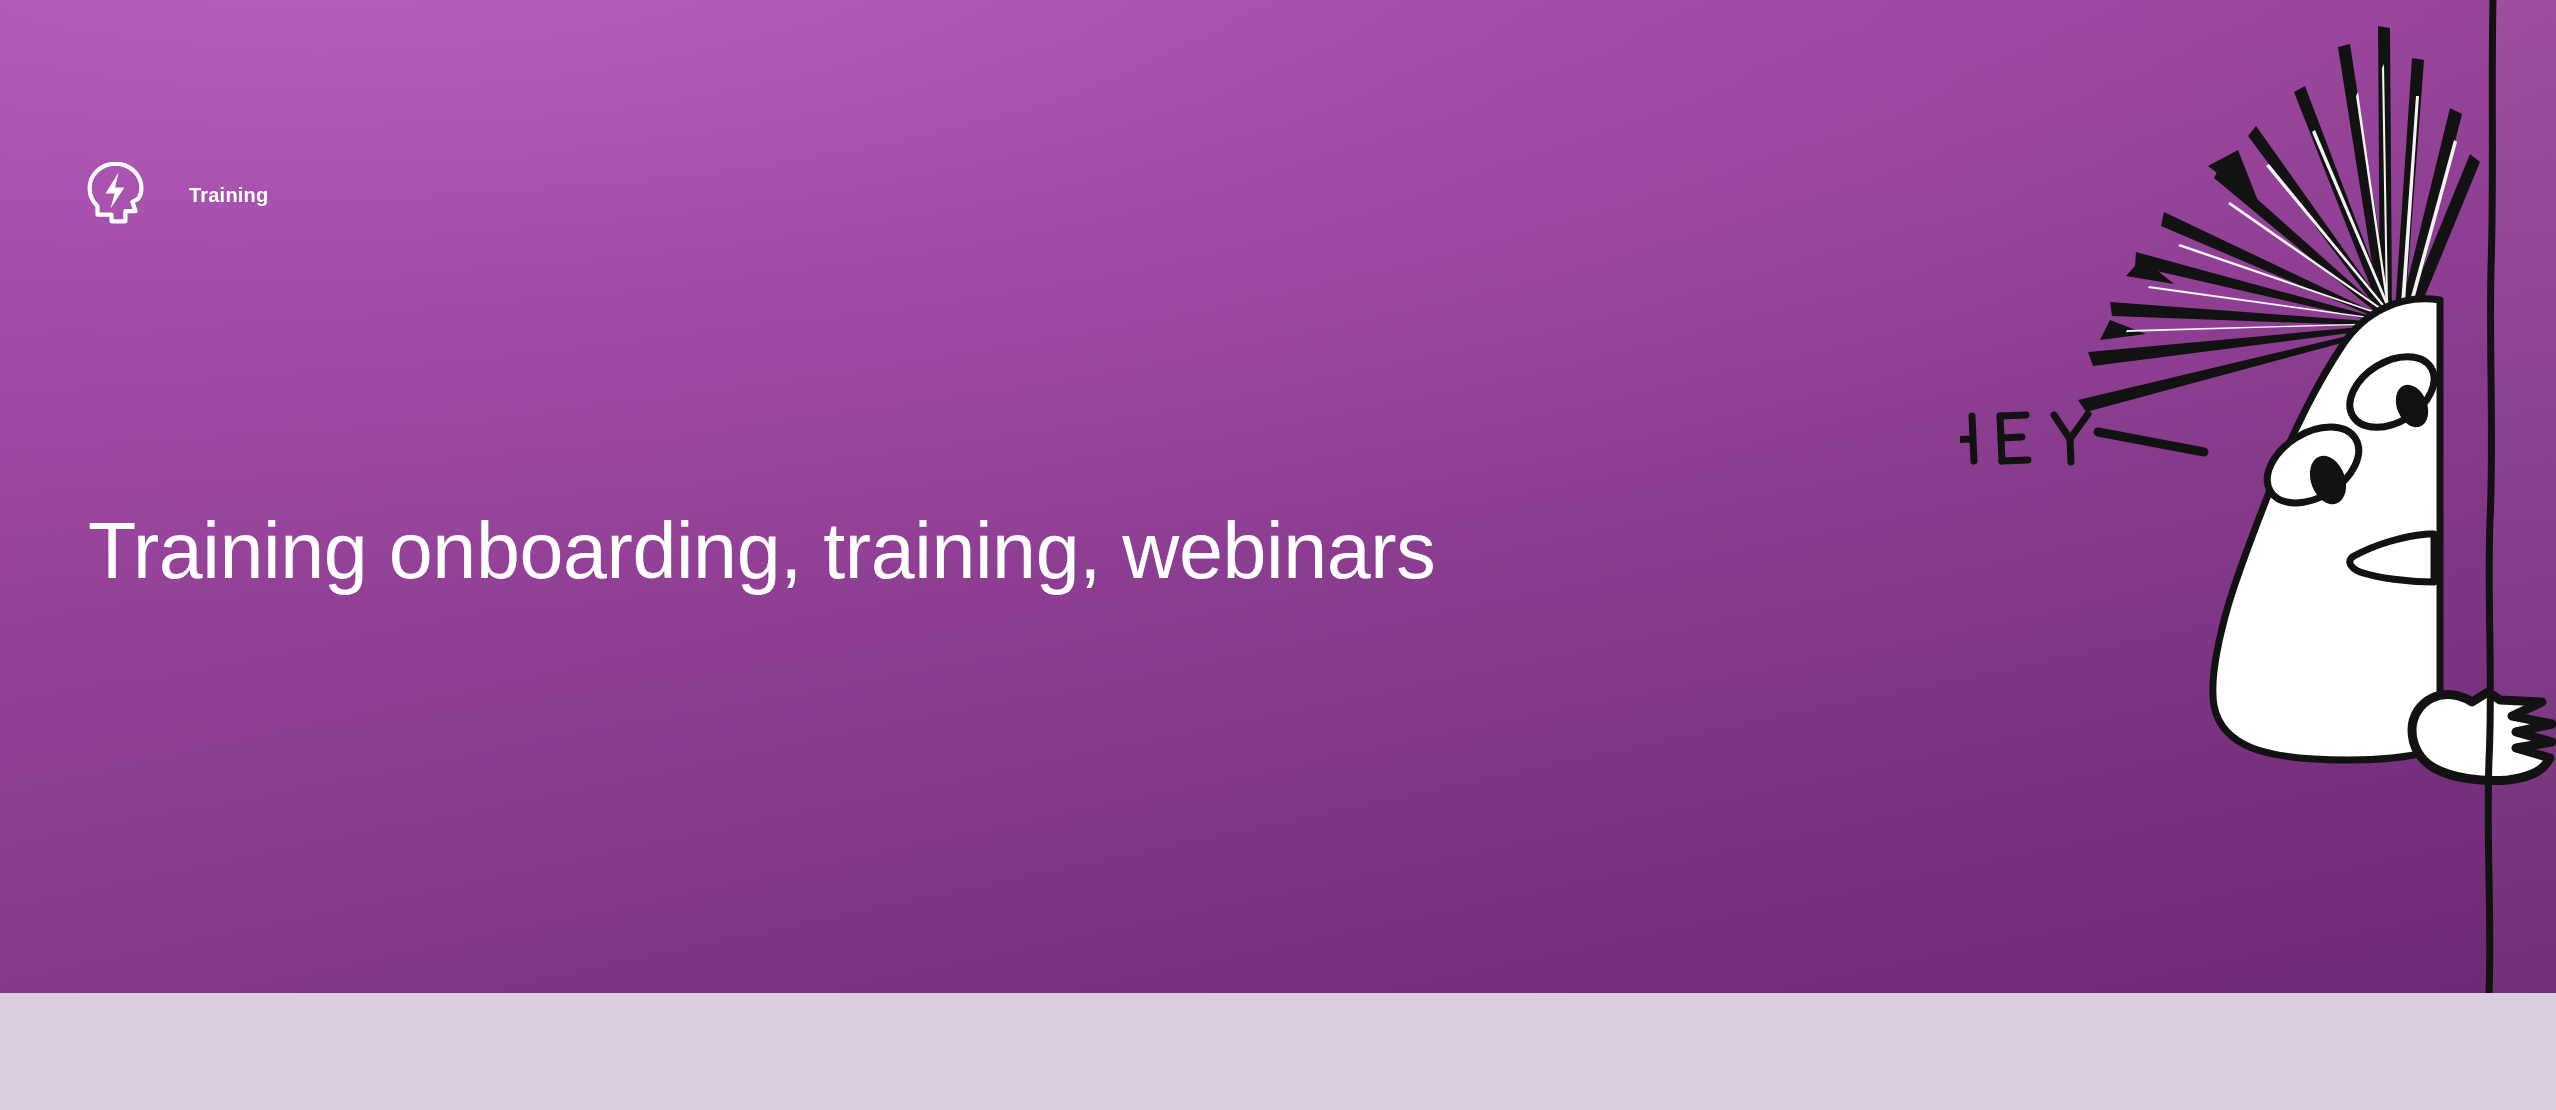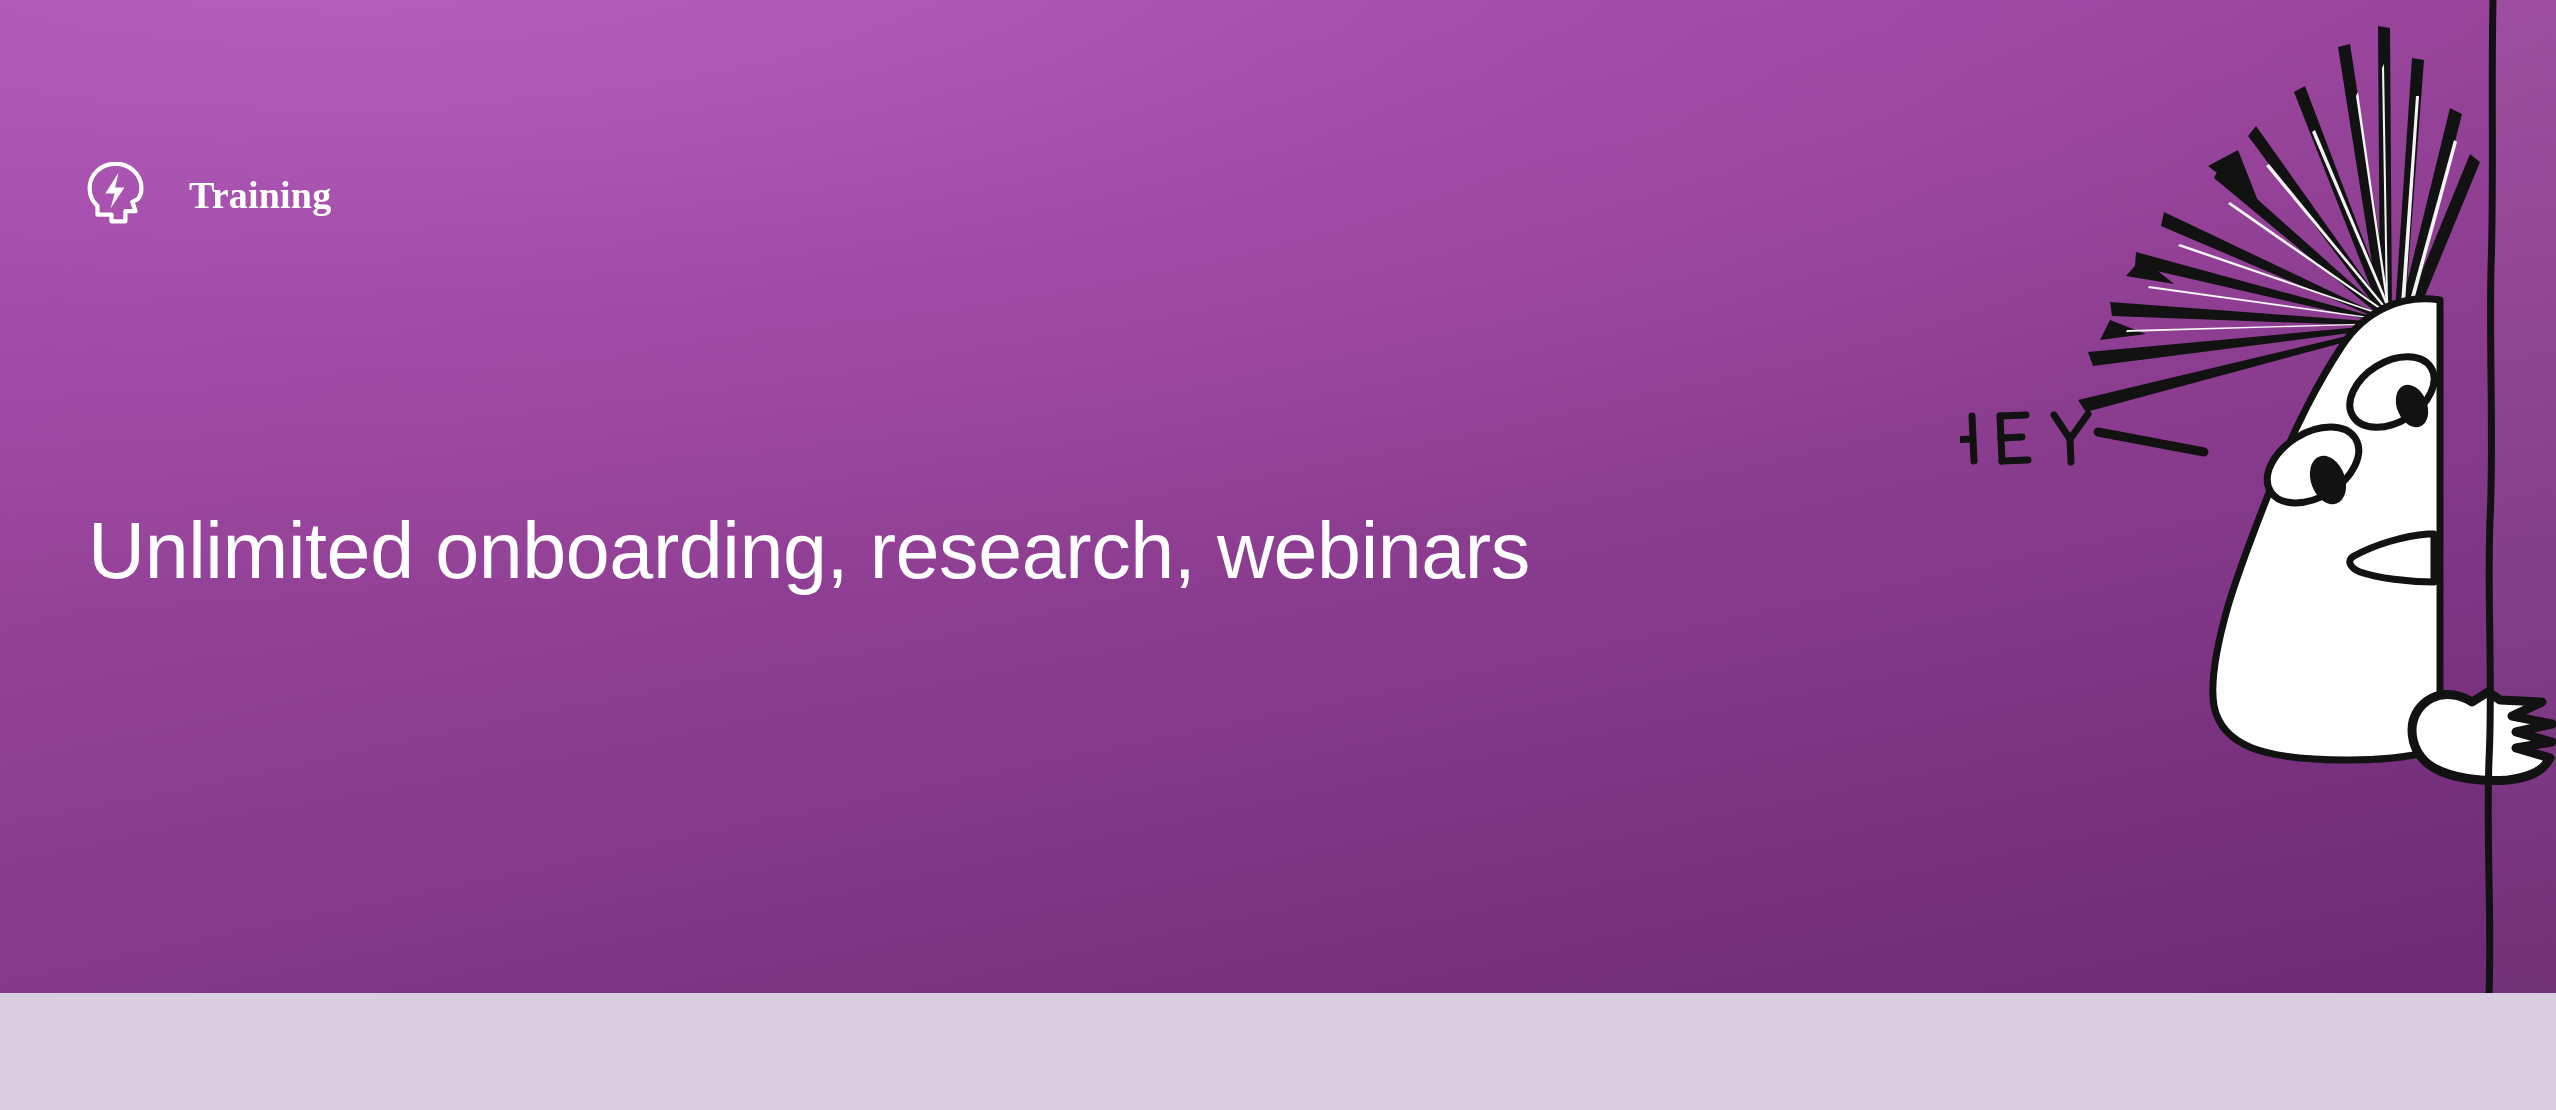--- a/index.html
+++ b/index.html
@@ -61,26 +61,25 @@
     position:absolute;
     left:85px; top:160px;
     display:flex;
     align-items:center;
     gap:42px;
     height:70px;
   }
   .eyebrow-icon { width:62px; height:68px; display:block; flex:none; }
   .eyebrow-label {
     color:#ffffff;
-    font-size:38px;
+    font-size:20px;
     font-weight:bold;
     letter-spacing:0.2px;
     line-height:1;
     white-space:nowrap;
-    font-family:Liberation Serif, serif;
   }
 
   
   .headline {
     position:absolute;
     left:88px; top:336px;
     width:1700px;
     color:#ffffff;
     font-size:79px;
     font-weight:300;
@@ -133,21 +132,21 @@
                    l5.9 -3.0
                    C56.0 34.1 56.4 30.8 56.4 27.3
                    C56.4 13.6 44.7 2.6 30.5 2.6 Z" stroke="#ffffff" stroke-width="4.2" stroke-linejoin="round" stroke-linecap="round"></path>
           <path d="M33.6 11.5 L20.4 32.4 L29.6 32.4 L25.6 47.6 L39.4 26.6 L30.1 26.6 Z" fill="#ffffff"></path>
         </svg>
       </span>
       <span class="eyebrow-label">Training</span>
     </div>
 
     <h1 class="headline">
-      <span class="headline-line">Unlimited onboarding, research, webinars</span>
+      <span class="headline-line">Training onboarding, training, webinars</span>
       
     </h1>
 
     <div class="illustration">
       <svg viewBox="0 0 596 993" xmlns="http://www.w3.org/2000/svg" aria-hidden="true">
 
         <g fill="#121212">
           <path d="M432 318 L430 28 L418 26 L420 312 Z"></path>
           <path d="M432 318 L390 44 L378 47 L420 314 Z"></path>
           <path d="M433 318 L345 86 L334 92 L422 316 Z"></path>

